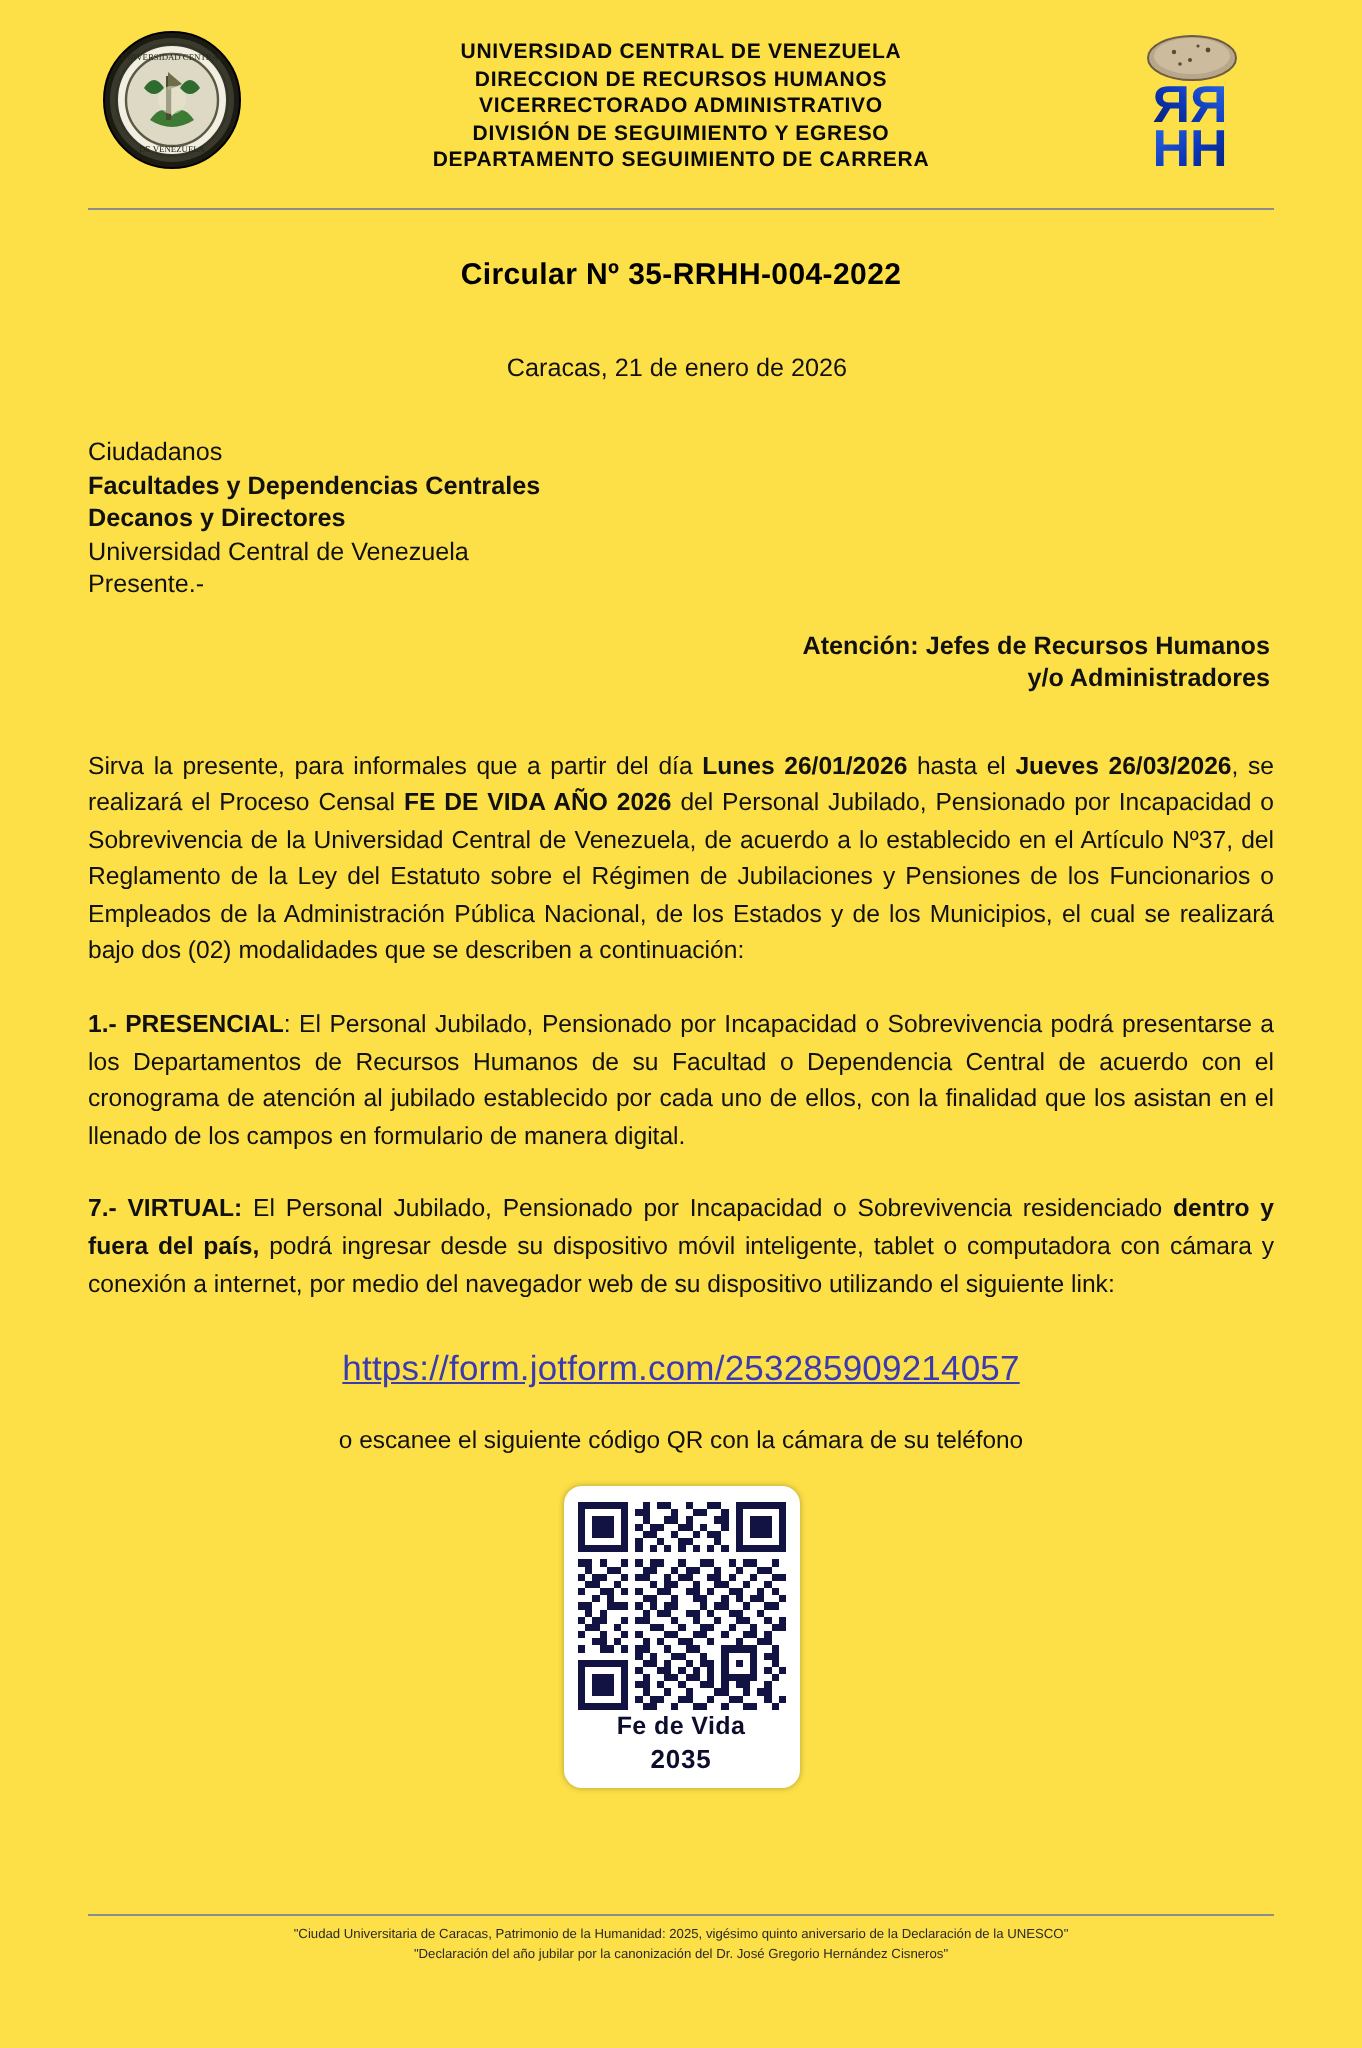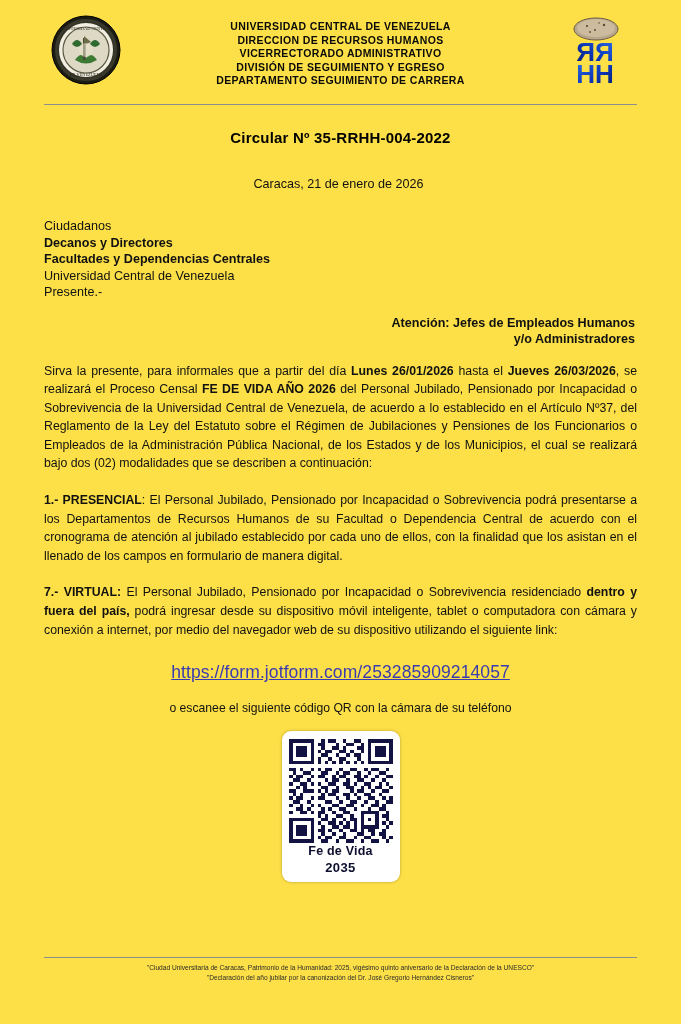--- a/index.html
+++ b/index.html
@@ -108,21 +108,21 @@
   }
 
   
   .body-par {
     text-align: justify;
     font-size: 12.3px;
     line-height: 18.6px;
     margin-top: 18px;
     color: #111;
   }
-  .body-par.first { margin-top: 14px; }
+  .body-par.first { margin-top: 26px; }
   .body-par b { font-weight: bold; }
 
   
   .link-wrap {
     text-align: center;
     margin-top: 23px;
   }
   .doc-link {
     font-size: 17.5px;
     color: #3b3bb0;
@@ -240,28 +240,28 @@
   </div>
 
   <hr class="rule">
 
   <div class="doc-title">Circular Nº 35-RRHH-004-2022</div>
 
   <div class="date-line">Caracas, 21 de enero de 2026</div>
 
   <div class="addressee">
     <div>Ciudadanos</div>
+    <div class="b">Facultades y Dependencias Centrales</div>
     <div class="b">Decanos y Directores</div>
-    <div class="b">Facultades y Dependencias Centrales</div>
     <div>Universidad Central de Venezuela</div>
     <div>Presente.-</div>
   </div>
 
   <div class="attention">
-    <div>Atención: Jefes de Empleados Humanos</div>
+    <div>Atención: Jefes de Recursos Humanos</div>
     <div>y/o Administradores</div>
   </div>
 
   <p class="body-par first"><span>Sirva la presente, para informales que a partir del día </span><b>Lunes 26/01/2026</b><span> hasta el </span><b>Jueves 26/03/2026</b><span>, se realizará el Proceso Censal </span><b>FE DE VIDA AÑO 2026</b><span> del Personal Jubilado, Pensionado por Incapacidad o Sobrevivencia de la Universidad Central de Venezuela, de acuerdo a lo establecido en el Artículo Nº37, del Reglamento de la Ley del Estatuto sobre el Régimen de Jubilaciones y Pensiones de los Funcionarios o Empleados de la Administración Pública Nacional, de los Estados y de los Municipios, el cual se realizará bajo dos (02) modalidades que se describen a continuación:</span></p>
 
   <p class="body-par"><b>1.- PRESENCIAL</b><span>: El Personal Jubilado, Pensionado por Incapacidad o Sobrevivencia podrá presentarse a los Departamentos de Recursos Humanos de su Facultad o Dependencia Central de acuerdo con el cronograma de atención al jubilado establecido por cada uno de ellos, con la finalidad que los asistan en el llenado de los campos en formulario de manera digital.</span></p>
 
   <p class="body-par"><b>7.- VIRTUAL:</b><span> El Personal Jubilado, Pensionado por Incapacidad o Sobrevivencia residenciado </span><b>dentro y fuera del país,</b><span> podrá ingresar desde su dispositivo móvil inteligente, tablet o computadora con cámara y conexión a internet, por medio del navegador web de su dispositivo utilizando el siguiente link:</span></p>
 
   <div class="link-wrap">

